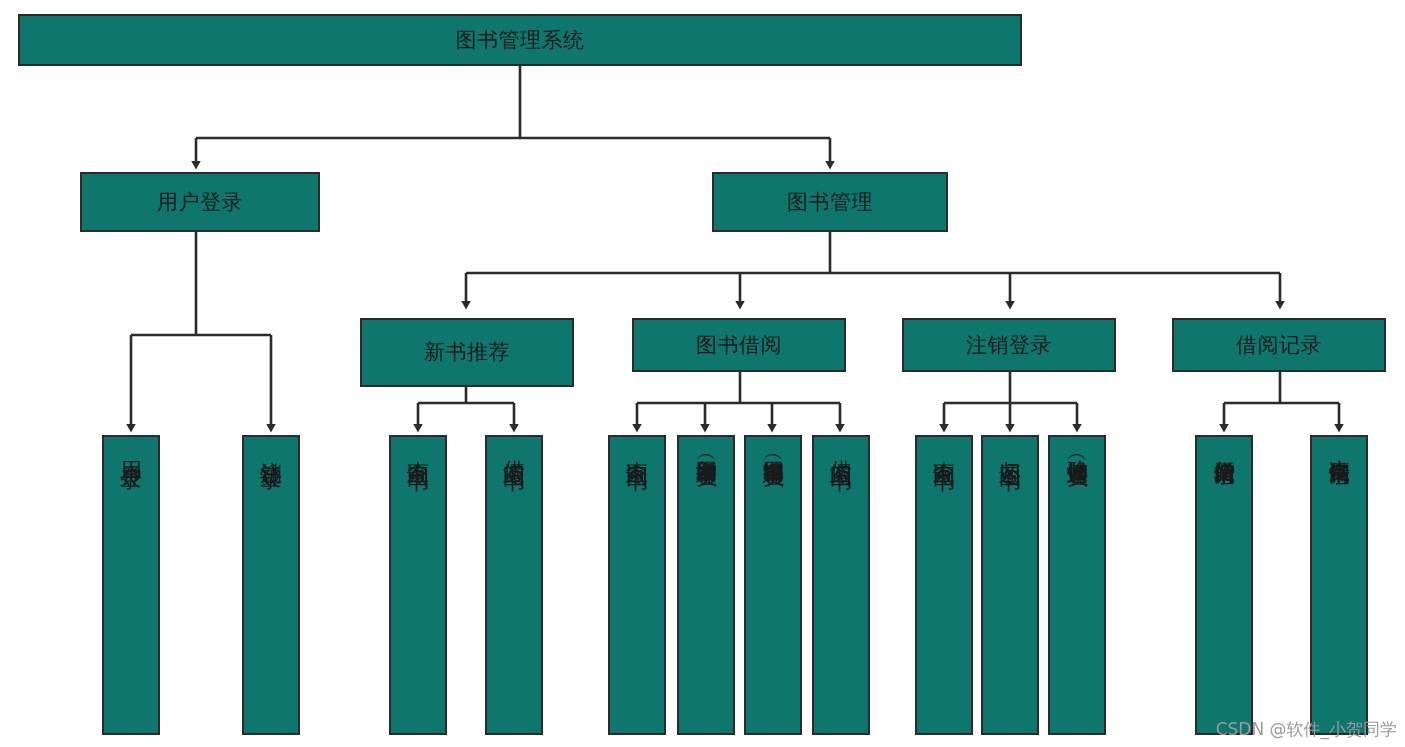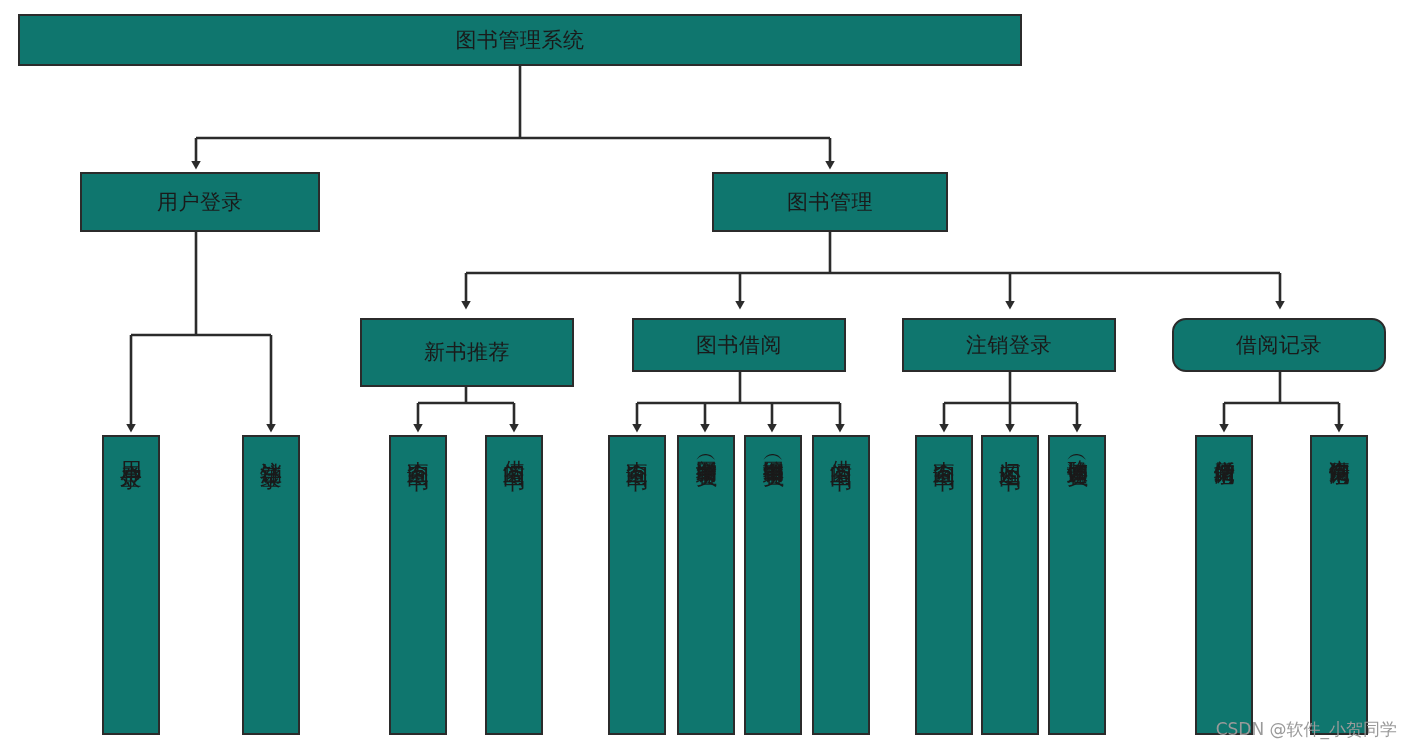--- a/index.html
+++ b/index.html
@@ -143,21 +143,21 @@
 
   <div class="node horiz" style="left:360px; top:318px; width:214px; height:69px;">
     <span class="label">新书推荐</span>
   </div>
   <div class="node horiz" style="left:632px; top:318px; width:214px; height:54px;">
     <span class="label">图书借阅</span>
   </div>
   <div class="node horiz" style="left:902px; top:318px; width:214px; height:54px;">
     <span class="label">注销登录</span>
   </div>
-  <div class="node horiz" style="left:1172px; top:318px; width:214px; height:54px;border-radius:14px;">
+  <div class="node horiz" style="left:1172px; top:318px; width:214px; height:54px;">
     <span class="label">借阅记录</span>
   </div>
 
   <div class="node vert" style="left:102px; top:435px; width:58px; height:300px;">
     <span class="label">用户登录</span>
   </div>
   <div class="node vert" style="left:242px; top:435px; width:58px; height:300px;">
     <span class="label">注销登录</span>
   </div>
 

